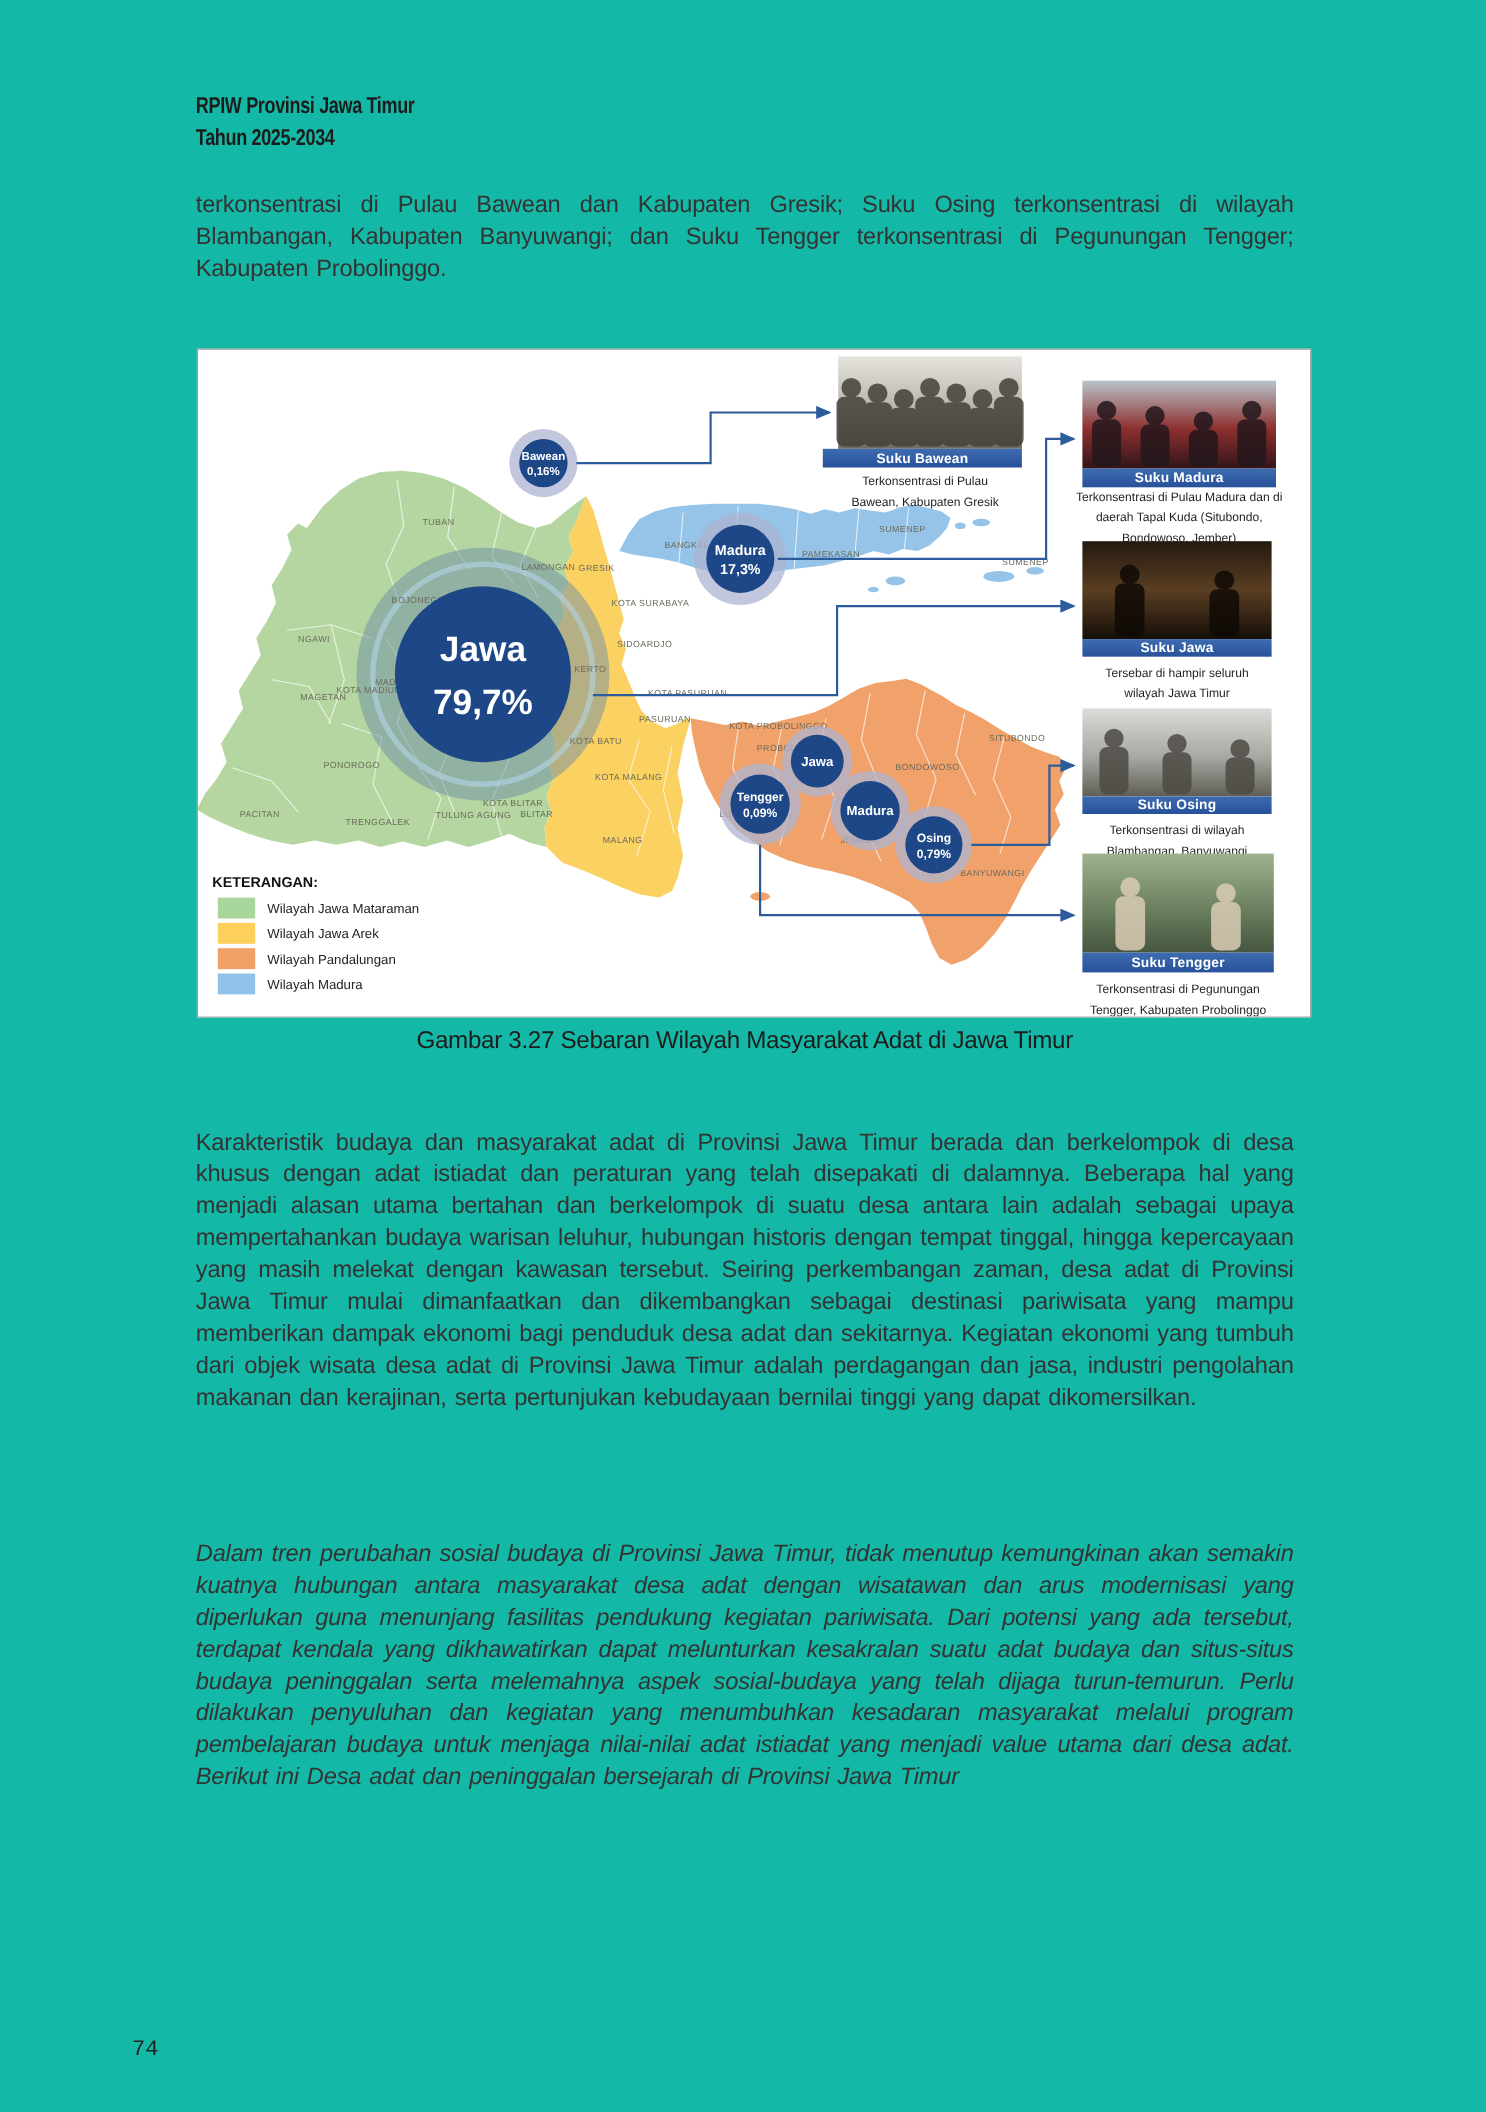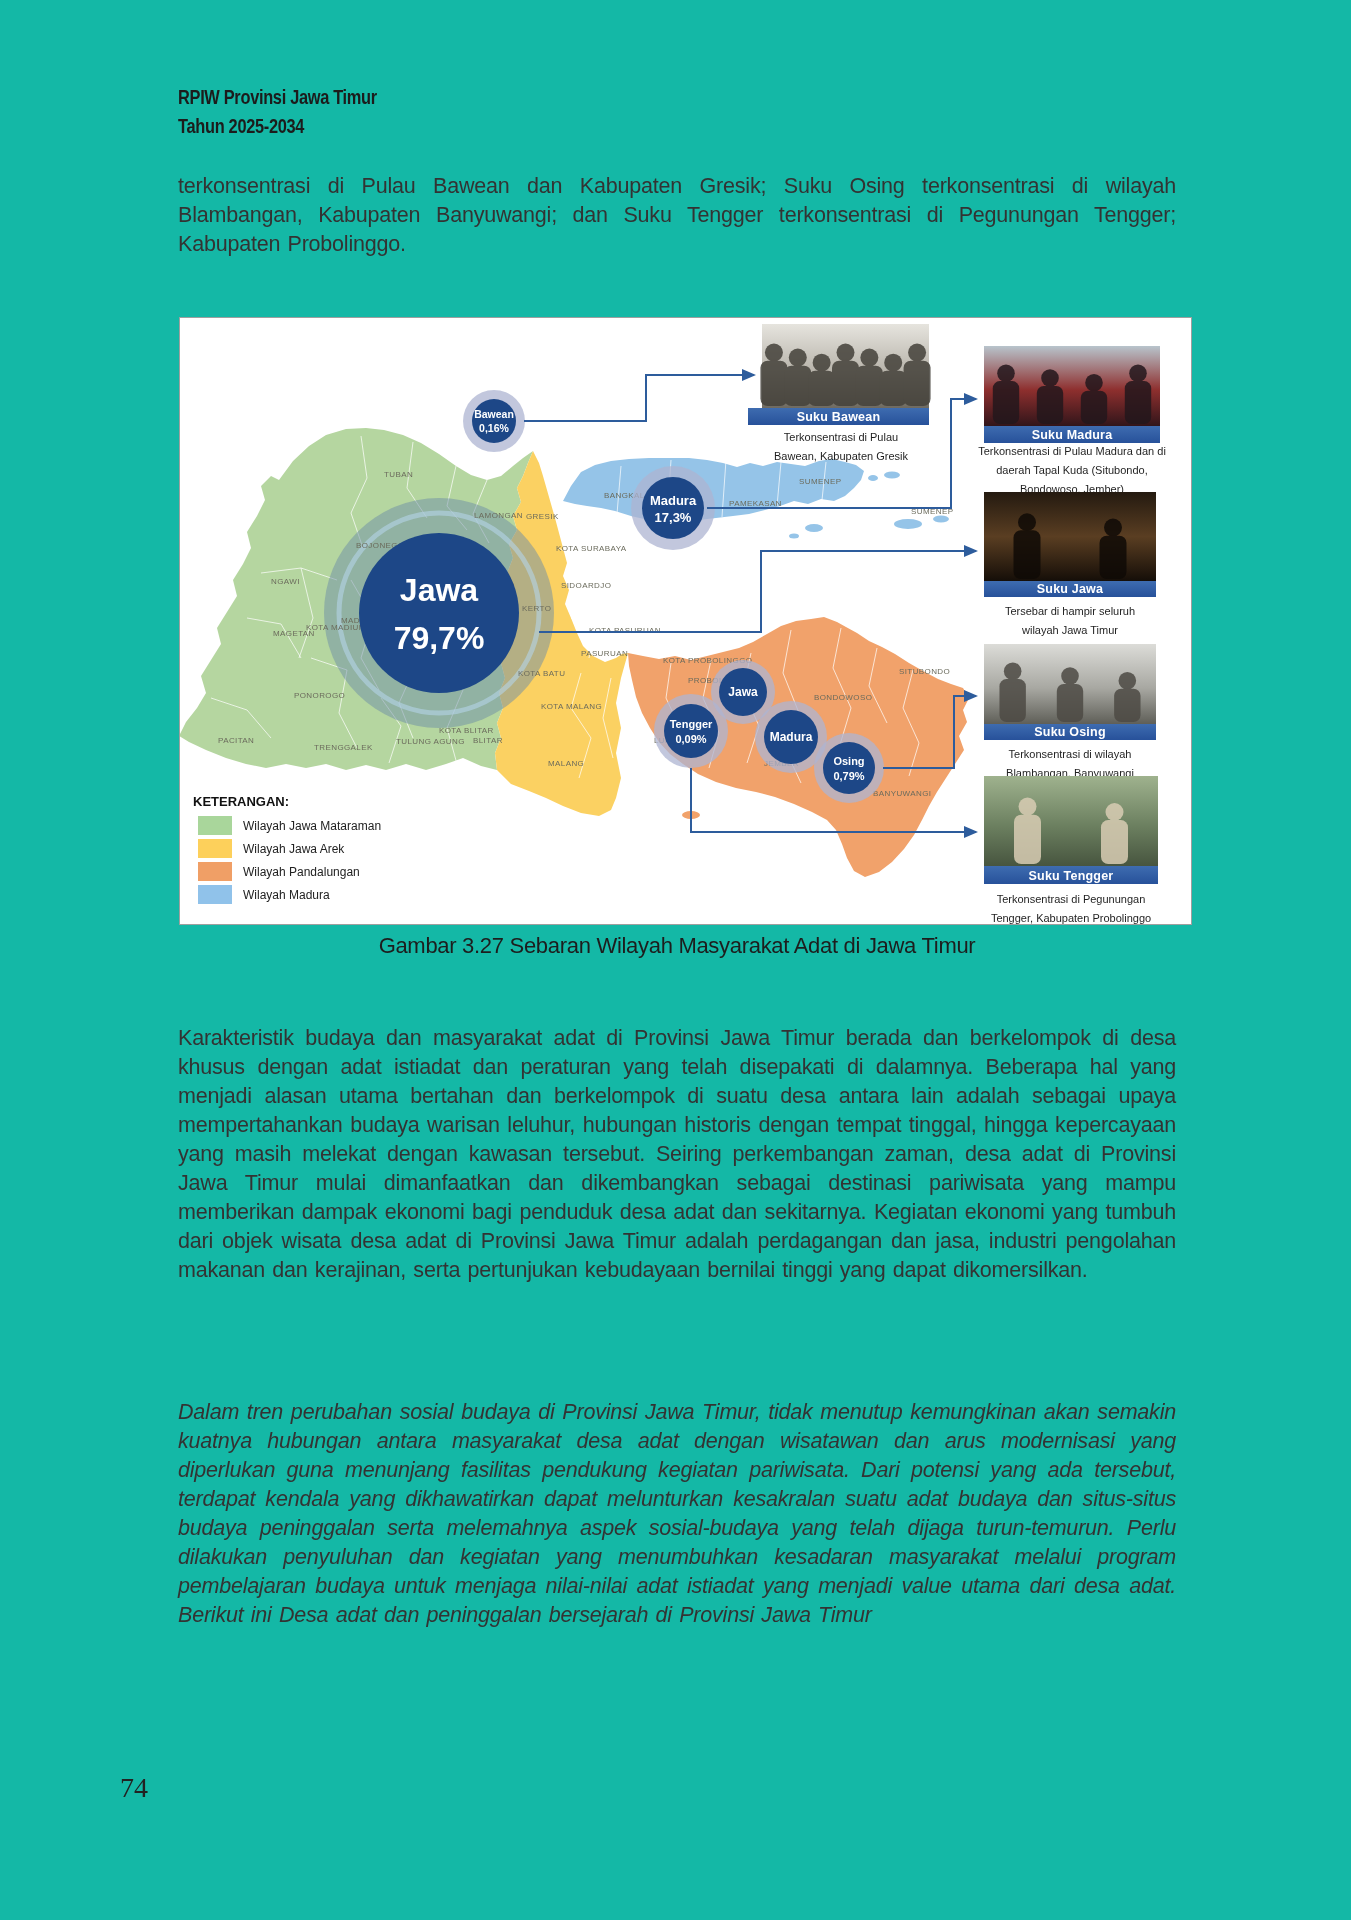--- a/index.html
+++ b/index.html
@@ -10,22 +10,22 @@
   .body-text{position:absolute;left:178px;width:998px;margin:0;text-align:justify;
        font-size:21.5px;line-height:29px;color:#333;letter-spacing:-0.2px;word-spacing:1.5px;}
   #p1{top:172px;}
   #p2{top:1024px;}
   #p3{top:1398px;font-style:italic;}
   .figure{position:absolute;left:179px;top:317px;width:1011px;height:606px;
        border:1px solid #9f9f9f;background:#fff;box-sizing:content-box;}
   .figure svg{display:block;width:1011px;height:606px;font-family:"Liberation Sans",sans-serif;}
   .caption{position:absolute;left:178px;top:933px;width:998px;text-align:center;
        font-weight:normal;font-size:22px;color:#1d1d1d;letter-spacing:-0.3px;}
-  .pagenum{position:absolute;left:120px;top:1772px;font-family:Liberation Serif, serif;
-       font-size:28px;color:#222;}
+  .pagenum{position:absolute;left:120px;top:1852px;font-family:Liberation Mono, monospace;
+       font-size:20px;color:#222;}
   .maplbl{font-size:8px;fill:#6b6b5c;letter-spacing:0.4px;}
   .bub{fill:#ffffff;font-weight:bold;text-anchor:middle;}
   .pnl-h{fill:#ffffff;font-weight:bold;font-size:12.5px;text-anchor:middle;letter-spacing:0.2px;}
   .pnl-c{fill:#1f1f1f;font-size:11px;text-anchor:middle;}
   .lg-t{font-size:13px;font-weight:bold;fill:#111;}
   .lg-l{font-size:12px;fill:#222;}
 </style>
 </head>
 <body>
 

